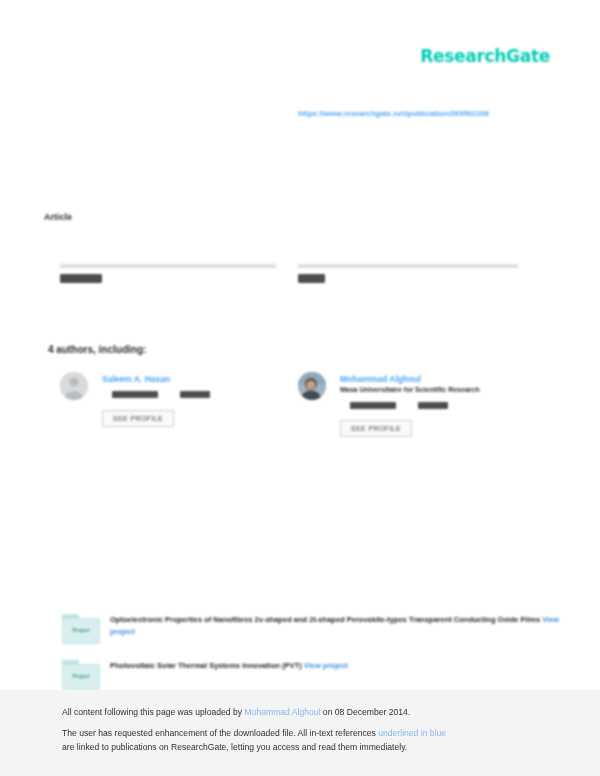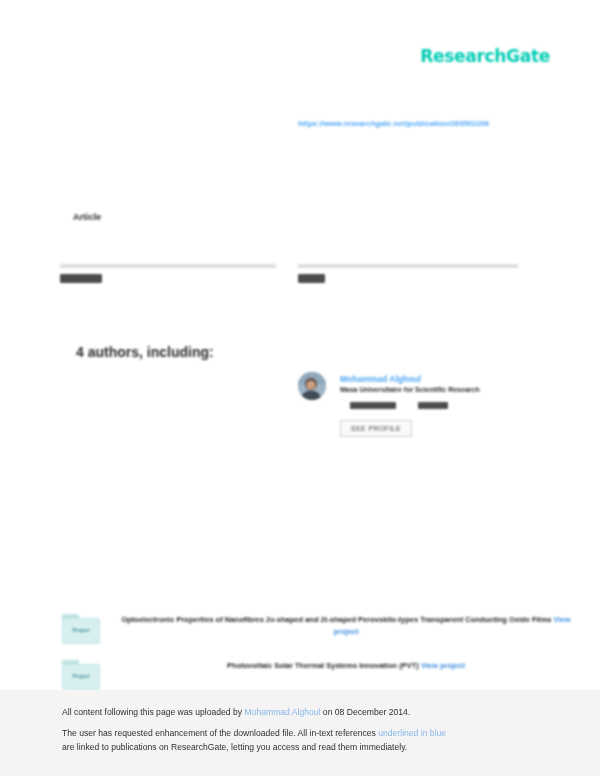--- a/index.html
+++ b/index.html
@@ -22,49 +22,49 @@
   
   .rg-logo{
     position:absolute;right:42px;top:46px;
     font-size:17px;font-weight:bold;
     color:#00ccb4;
     letter-spacing:-0.3px;
     font-family:"DejaVu Sans", sans-serif;
   }
 
   .rg-url{
-    position:absolute;left:298px;top:119px;
+    position:absolute;left:298px;top:109px;
     font-size:7.5px;font-weight:bold;
     color:#4da6f5;
     letter-spacing:0.1px;
     white-space:nowrap;
   }
 
   .article-type{
-    position:absolute;left:73px;top:212px;
+    position:absolute;left:44px;top:212px;
     font-size:9px;font-weight:bold;color:#2b2b2b;
   }
 
   
   .stat{position:absolute;top:264px;}
   .stat .rule{
     height:4px;background:#dedede;border:0;margin:0;
   }
   .stat .redact{
     margin-top:6px;height:9px;background:#333;
     opacity:.88;border-radius:1px;
   }
   .stat.left{left:60px;width:216px;}
   .stat.left .redact{width:42px;}
   .stat.right{left:298px;width:220px;}
   .stat.right .redact{width:27px;}
 
   .authors-count{
-    position:absolute;left:76px;top:344px;
-    font-size:14px;font-weight:bold;color:#2b2b2b;
+    position:absolute;left:48px;top:344px;
+    font-size:10px;font-weight:bold;color:#2b2b2b;
   }
 
   
   .author{position:absolute;}
   .author .avatar{
     position:absolute;left:0;top:0;width:28px;height:28px;
     border-radius:50%;overflow:hidden;background:#d8dadc;
   }
   .author .avatar svg{display:block;width:28px;height:28px;}
   .author .name{
@@ -115,21 +115,20 @@
     border-radius:1px 2px 2px 2px;
   }
   .project .folder .ptext{
     position:absolute;left:0;top:13px;width:38px;
     text-align:center;font-size:5px;color:#3f8f96;font-weight:bold;
   }
   .project .ptitle{
     position:absolute;left:48px;top:0;width:472px;
     font-size:7.5px;font-weight:bold;color:#1d1d1d;
     line-height:12px;
-    text-align:center;
   }
   .project .ptitle .viewproj{
     color:#3d8fe0;
   }
 
   
   .footer{
     position:absolute;left:0;top:690px;width:600px;height:86px;
     background:#f4f4f4;
   }
@@ -160,20 +159,35 @@
     <div class="redact"></div>
   </div>
 
   <div class="stat right">
     <div class="rule"></div>
     <div class="redact"></div>
   </div>
 
   <div class="authors-count">4 authors, including:</div>
 
+  <div class="author" style="left:60px;top:372px;width:230px;height:62px;">
+    <div class="avatar">
+      <svg viewBox="0 0 28 28">
+        <rect width="28" height="28" fill="#d8dadc"></rect>
+        <circle cx="14" cy="10" r="4.6" fill="#b9bdc0"></circle>
+        <path d="M4.5 28c0-5.4 4.3-9 9.5-9s9.5 3.6 9.5 9z" fill="#b9bdc0"></path>
+      </svg>
+    </div>
+    <div class="name">Saleem A. Hasan</div>
+    <div class="metrics" style="top:19px;">
+      <div class="mblock pub"></div>
+      <div class="mblock cit"></div>
+    </div>
+    <div class="seeprofile" style="top:38px;">SEE PROFILE</div>
+  </div>
 
   <div class="author" style="left:298px;top:372px;width:230px;height:72px;">
     <div class="avatar">
       <svg viewBox="0 0 28 28">
         <rect width="28" height="28" fill="#9fb4c4"></rect>
         <rect y="0" width="28" height="12" fill="#8fa8bb"></rect>
         <circle cx="13" cy="12" r="6" fill="#5c4a3f"></circle>
         <circle cx="13" cy="13" r="4.6" fill="#c8a081"></circle>
         <path d="M3 28c0-5.6 4.5-9.4 10-9.4S23 22.4 23 28z" fill="#3f4b55"></path>
       </svg>

